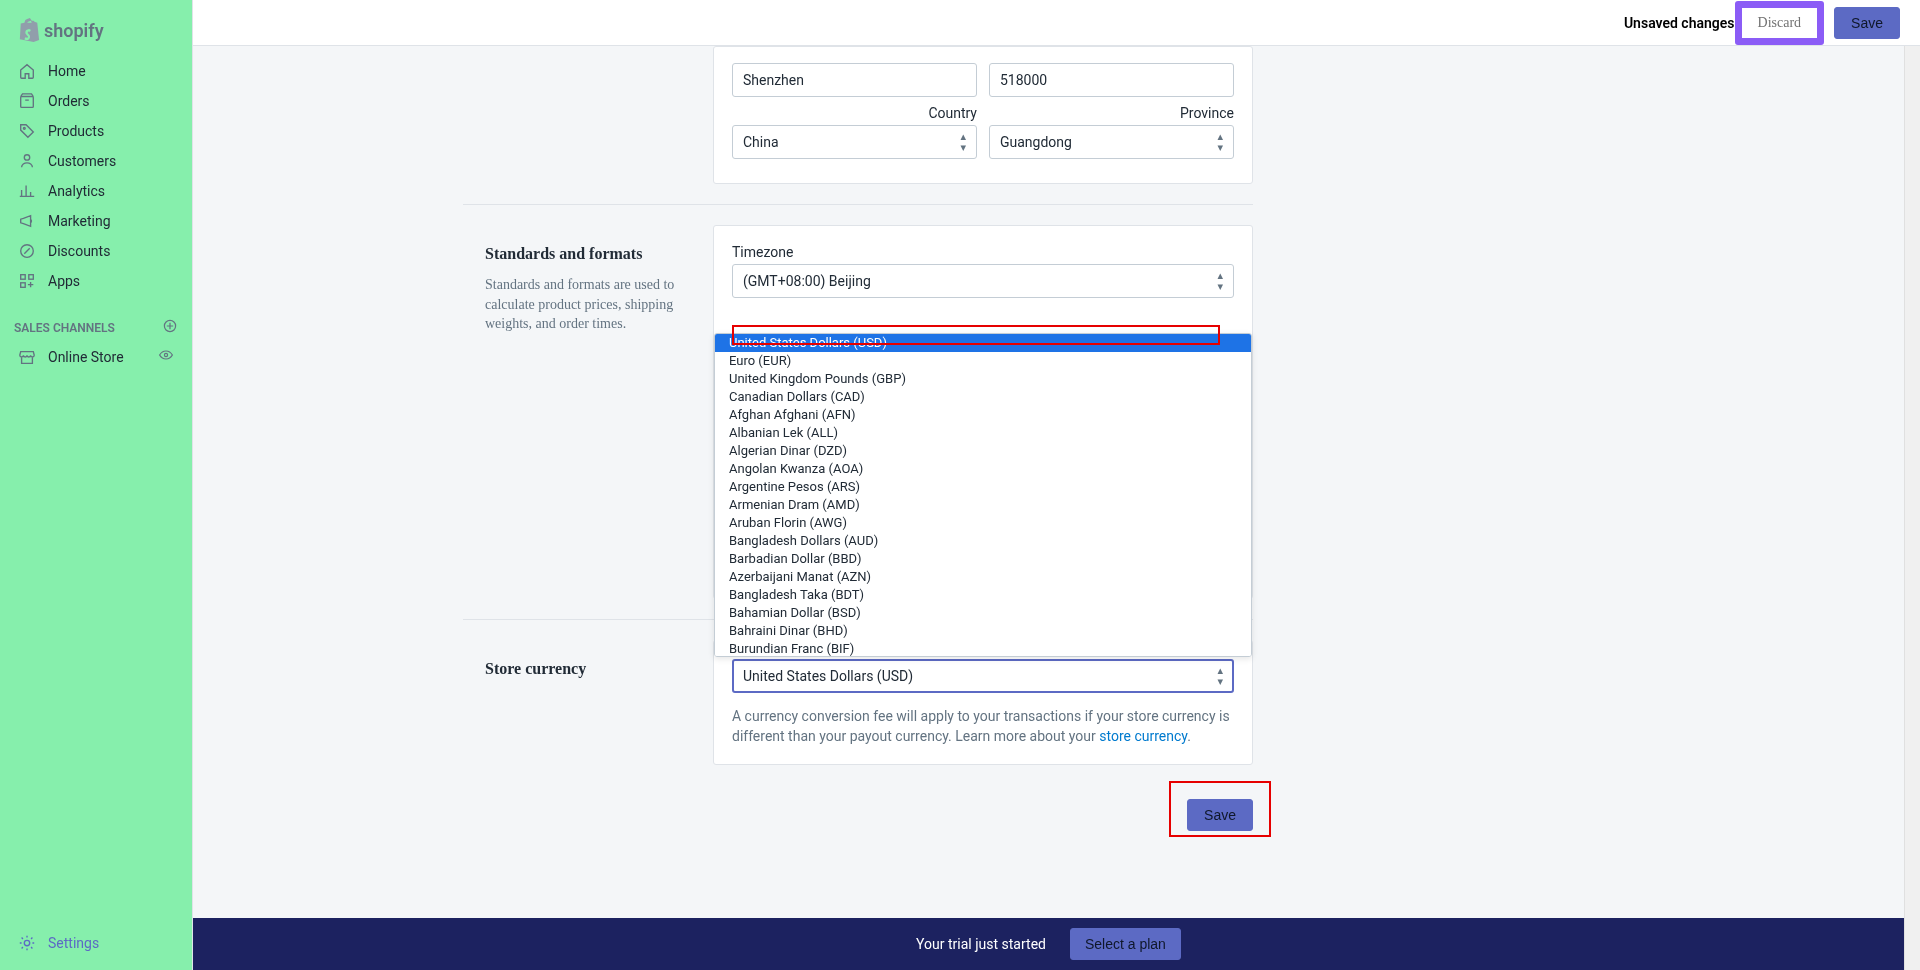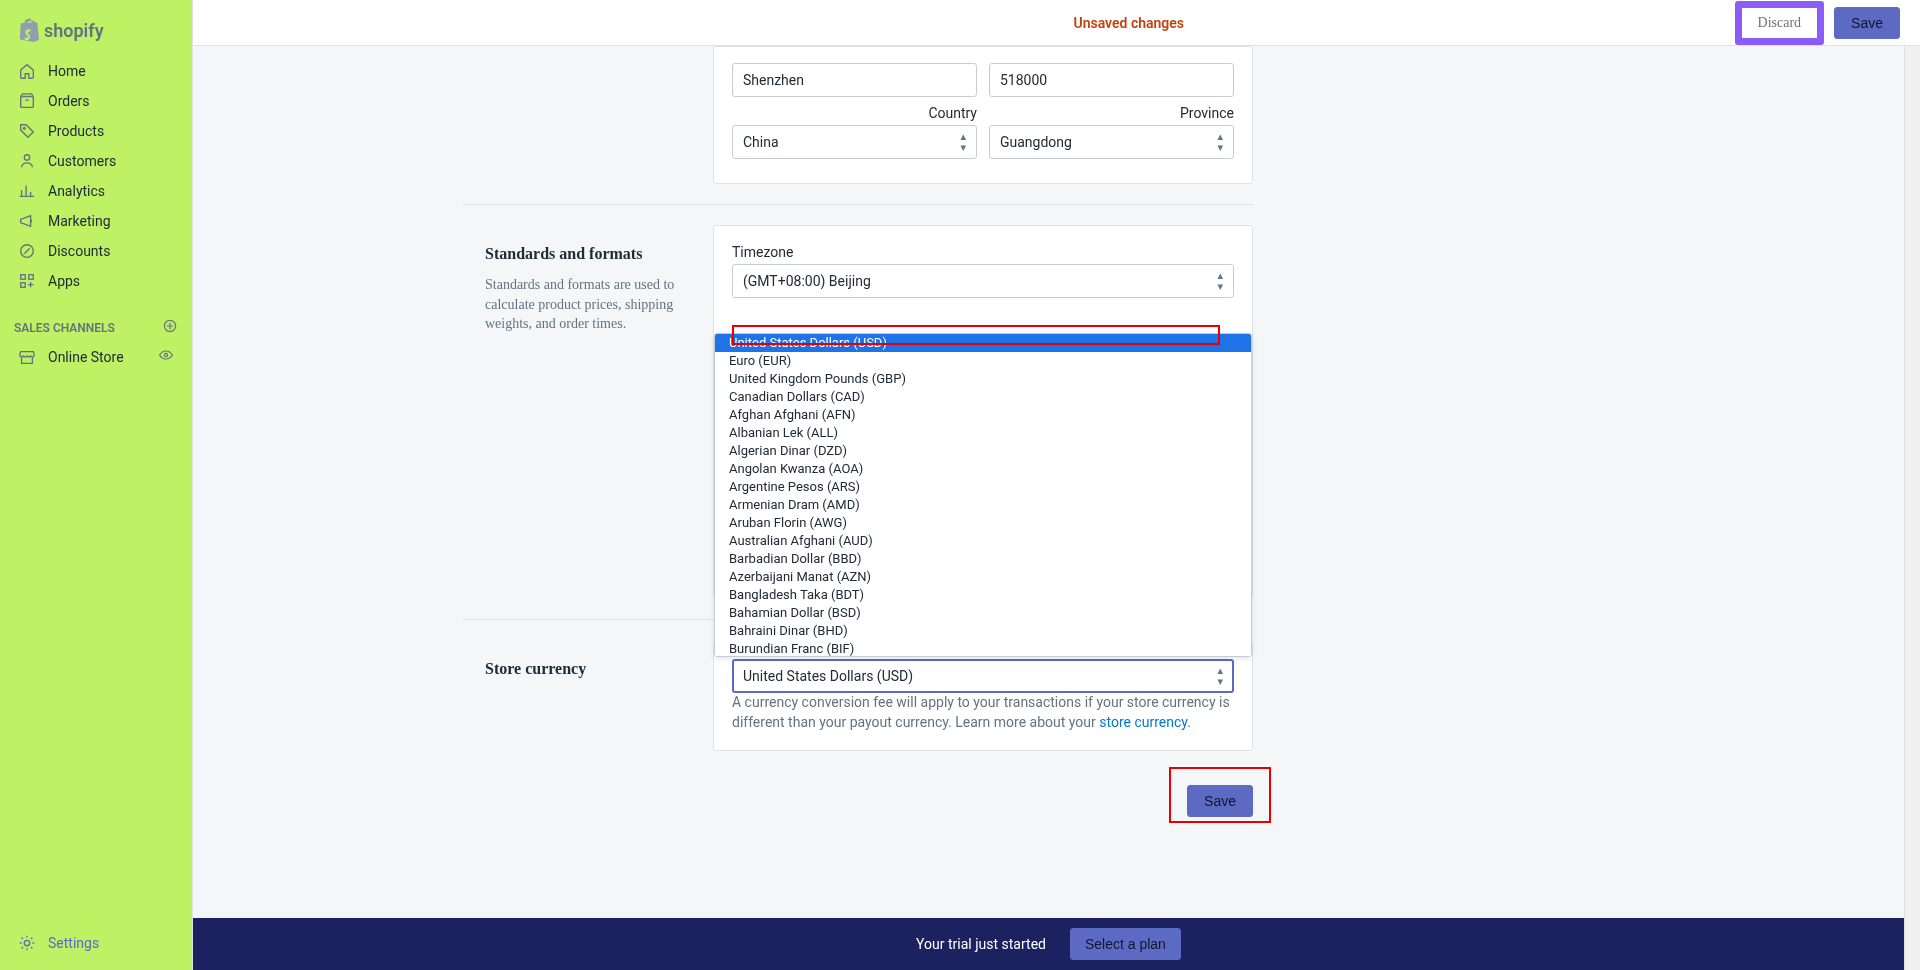--- a/index.html
+++ b/index.html
@@ -22,24 +22,24 @@
       height: 46px;
       background: #fff;
       border-bottom: 1px solid #dfe3e8;
       display: flex;
       align-items: center;
       padding: 0 20px;
       z-index: 10;
     }
     .top-bar-title {
       flex: 1;
-      text-align: center;
+      text-align: right;
       padding-left: 310px;
       font-weight: 600;
-      color: #c2410c;
+      color: #000000;
     }
     .btn {
       padding: 7px 16px;
       border-radius: 3px;
       font-size: 14px;
       cursor: pointer;
       border: 1px solid transparent;
     }
     .btn-secondary {
       background: #fff;
@@ -53,21 +53,21 @@
       color: #0f172a;
       border: 1px solid #5c6ac4;
     }
     
     .sidebar {
       position: absolute;
       top: 0;
       left: 0;
       width: 193px;
       bottom: 0;
-      background: #bef264;
+      background: #86efac;
       border-right: 1px solid #dfe3e8;
       padding-top: 10px;
     }
     .logo {
       padding: 8px 18px 14px;
       display: flex;
       align-items: center;
       color: #637381;
       font-weight: 600;
       font-size: 18px;
@@ -192,21 +192,21 @@
       cursor: pointer;
     }
     .select-arrow { color: #637381; font-size:11px; line-height:1;}
     .select.focused {
       border: 2px solid #5c6ac4;
       padding: 5px 9px;
     }
     .note {
       font-size: 14px;
       color: #637381;
-      padding: 0 18px 0;
+      padding: 14px 18px 0;
       line-height: 1.4;
     }
     .note a { color: #007ace; text-decoration: none; }
     .dropdown {
       position: absolute;
       left: 0;
       right: 0;
       top: 38px;
       background: #fff;
       border: 1px solid #c4cdd5;
@@ -466,21 +466,21 @@
                 <div class="dropdown-item">Euro (EUR)</div>
                 <div class="dropdown-item">United Kingdom Pounds (GBP)</div>
                 <div class="dropdown-item">Canadian Dollars (CAD)</div>
                 <div class="dropdown-item">Afghan Afghani (AFN)</div>
                 <div class="dropdown-item">Albanian Lek (ALL)</div>
                 <div class="dropdown-item">Algerian Dinar (DZD)</div>
                 <div class="dropdown-item">Angolan Kwanza (AOA)</div>
                 <div class="dropdown-item">Argentine Pesos (ARS)</div>
                 <div class="dropdown-item">Armenian Dram (AMD)</div>
                 <div class="dropdown-item">Aruban Florin (AWG)</div>
-                <div class="dropdown-item">Australian Afghani (AUD)</div>
+                <div class="dropdown-item">Bangladesh Dollars (AUD)</div>
                 <div class="dropdown-item">Barbadian Dollar (BBD)</div>
                 <div class="dropdown-item">Azerbaijani Manat (AZN)</div>
                 <div class="dropdown-item">Bangladesh Taka (BDT)</div>
                 <div class="dropdown-item">Bahamian Dollar (BSD)</div>
                 <div class="dropdown-item">Bahraini Dinar (BHD)</div>
                 <div class="dropdown-item">Burundian Franc (BIF)</div>
               </div>
             <div class="highlight-box" style="left:18px;right:32px;bottom:348px;height:20px;"></div>
           </div>
           <div class="note">

